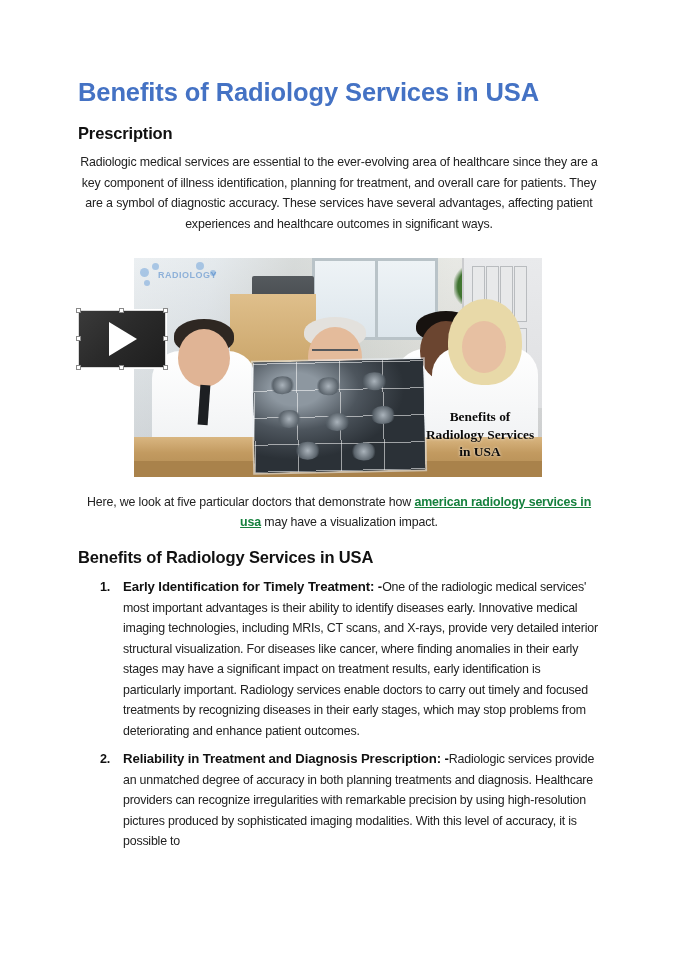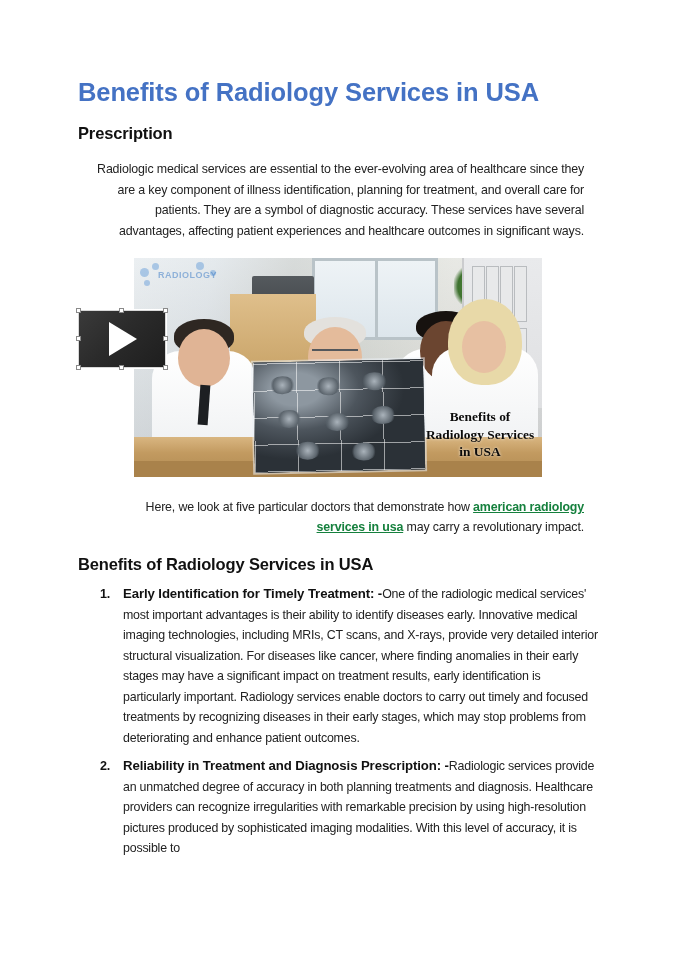--- a/index.html
+++ b/index.html
@@ -54,35 +54,35 @@
   .heading2.lower {
     margin-top: 0;
     margin-bottom: 10px;
   }
 
   
   .body-para {
     font-size: 12.4px;
     line-height: 20.6px;
     color: #222222;
-    margin: 16px;
+    margin: 0;
     letter-spacing: -0.15px;
-    text-align: right;
+    text-align: center;
   }
 
   .link {
     color: #15803d;
     font-weight: bold;
     text-decoration: underline;
   }
 
   
   .figure-wrap {
     position: relative;
-    margin: 13px 0 11px 0;
+    margin: 23px 0 11px 0;
     height: 223px;
   }
   .figure {
     position: absolute;
     left: 56px;
     top: 0;
     width: 408px;
     height: 219px;
     overflow: hidden;
     background: #cfd6da;
@@ -397,21 +397,21 @@
         <span class="handle h-tc"></span>
         <span class="handle h-tr"></span>
         <span class="handle h-ml"></span>
         <span class="handle h-mr"></span>
         <span class="handle h-bl"></span>
         <span class="handle h-bc"></span>
         <span class="handle h-br"></span>
       </div>
     </div>
 
-    <p class="body-para"><span>Here, we look at five particular doctors that demonstrate how </span><a class="link" href="#">american radiology services in usa</a><span> may carry a revolutionary impact.</span></p>
+    <p class="body-para"><span>Here, we look at five particular doctors that demonstrate how </span><a class="link" href="#">american radiology services in usa</a><span> may have a visualization impact.</span></p>
 
     <h2 class="heading2 lower" style="margin-top:14px;">Benefits of Radiology Services in USA</h2>
 
     <ol class="benefits">
       <li>
         <span class="num">1.</span><span class="lead">Early Identification for Timely Treatment: -</span><span>One of the radiologic medical services' most important advantages is their ability to identify diseases early. Innovative medical imaging technologies, including MRIs, CT scans, and X-rays, provide very detailed interior structural visualization. For diseases like cancer, where finding anomalies in their early stages may have a significant impact on treatment results, early identification is particularly important. Radiology services enable doctors to carry out timely and focused treatments by recognizing diseases in their early stages, which may stop problems from deteriorating and enhance patient outcomes.</span>
       </li>
       <li>
         <span class="num">2.</span><span class="lead">Reliability in Treatment and Diagnosis Prescription: -</span><span>Radiologic services provide an unmatched degree of accuracy in both planning treatments and diagnosis. Healthcare providers can recognize irregularities with remarkable precision by using high-resolution pictures produced by sophisticated imaging modalities. With this level of accuracy, it is possible to</span>
       </li>

